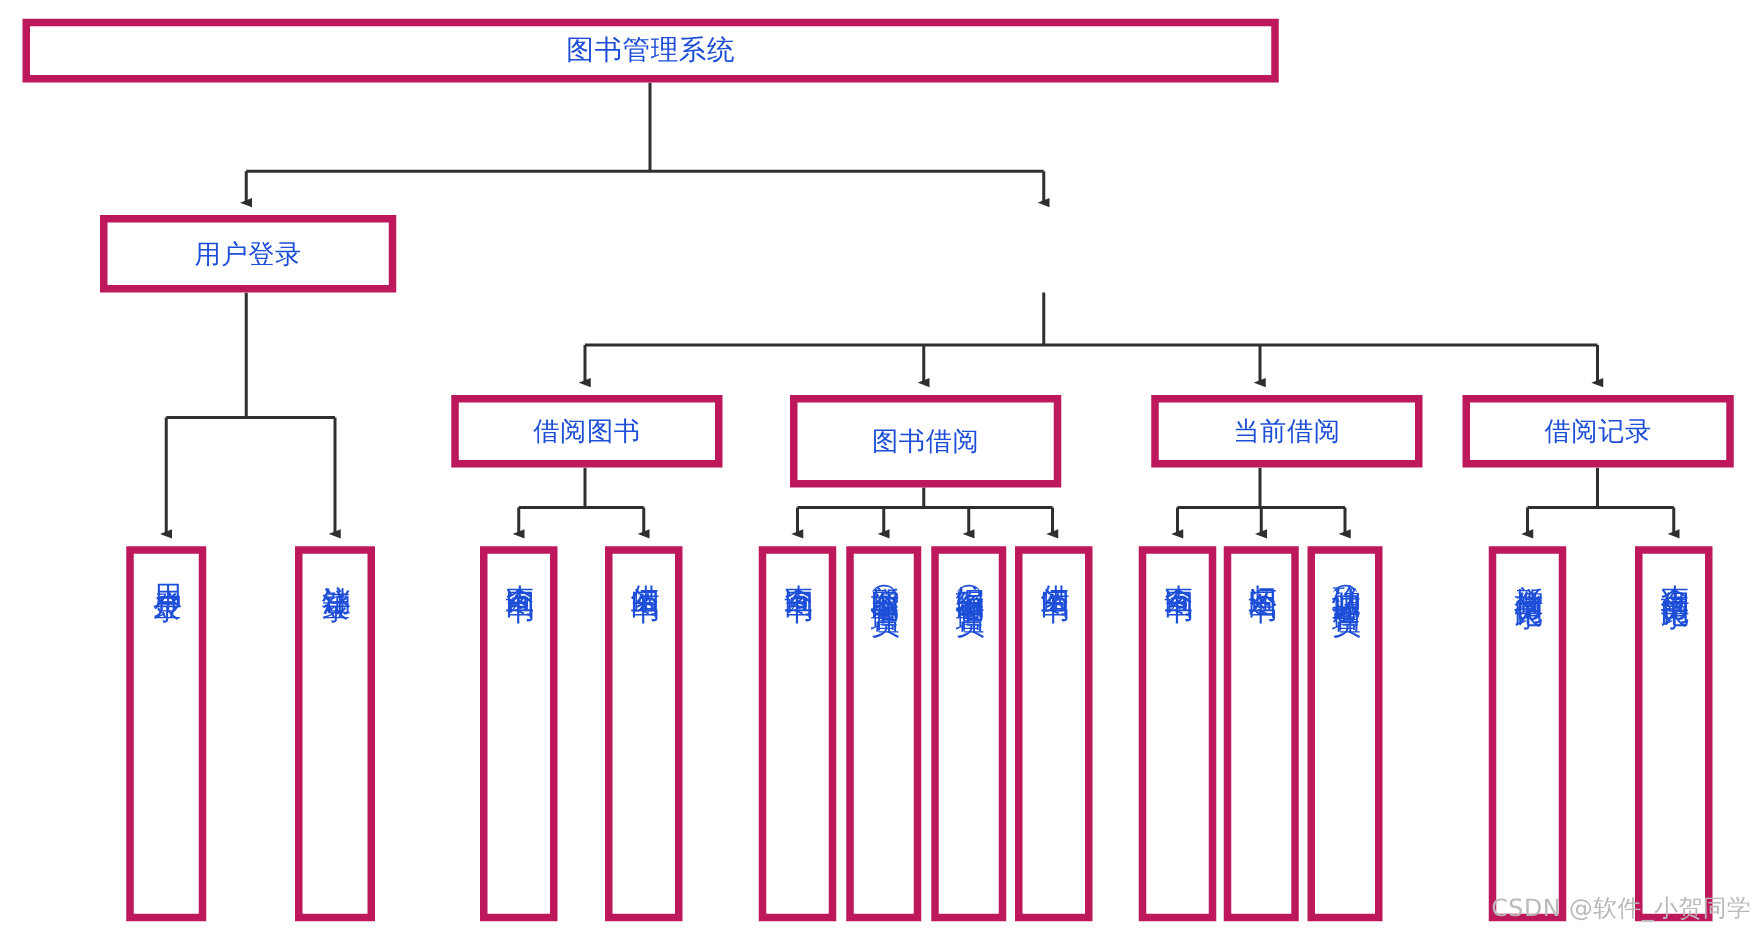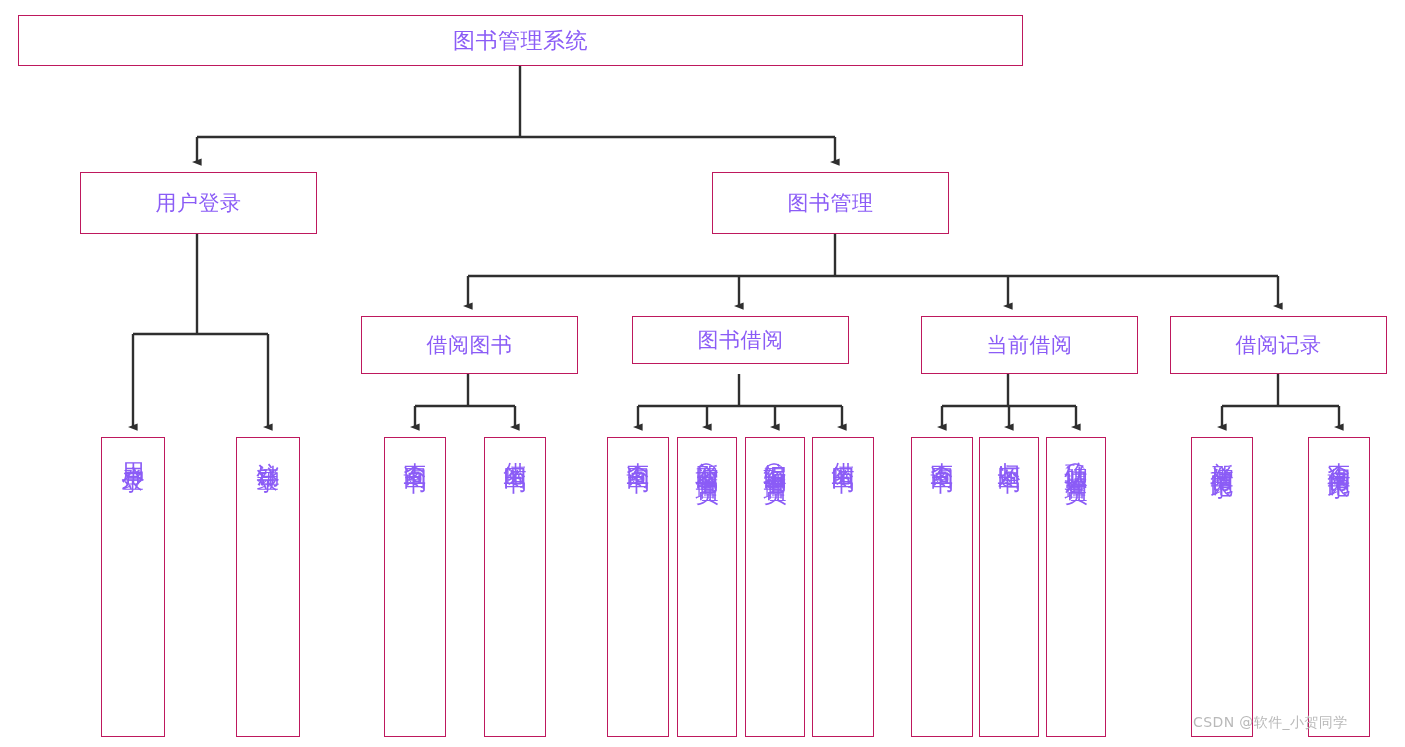--- a/index.html
+++ b/index.html
@@ -23,25 +23,25 @@
     left: 0;
     top: 0;
     width: 1405px;
     height: 747px;
     pointer-events: none;
   }
   .node {
     position: absolute;
     box-sizing: border-box;
     background: #ffffff;
-    border: 1px solid #be185d;
+    border: 6px solid #be185d;
     display: flex;
     align-items: center;
     justify-content: center;
-    color: #8b5cf6;
+    color: #1d4ed8;
   }
   .node .lbl {
     display: block;
     text-align: center;
     line-height: 1.18;
   }
   
   .node.h .lbl {
     font-size: 21px;
     letter-spacing: 0.5px;
@@ -59,21 +59,21 @@
   .node.v .lbl {
     writing-mode: vertical-rl;
     text-orientation: upright;
     font-size: 23px;
     line-height: 1.0;
     letter-spacing: 3px;
     white-space: nowrap;
   }
   .watermark {
     position: absolute;
-    font-size: 14px;
+    font-size: 19px;
     color: #b9b9b9;
     white-space: nowrap;
     letter-spacing: 0.4px;
   }
 </style>
 </head>
 <body>
 
 <div id="canvas">
 
@@ -127,28 +127,25 @@
     </g>
   </svg>
 
   <div class="node h root" style="left:18px; top:15px; width:1005px; height:51px;">
     <span class="lbl">图书管理系统</span>
   </div>
 
   <div class="node h" style="left:80px; top:172px; width:237px; height:62px;">
     <span class="lbl">用户登录</span>
   </div>
-  <div class="node h" style="left:712px; top:172px; width:237px; height:62px;">
-    <span class="lbl">图书管理</span>
-  </div>
 
   <div class="node h" style="left:361px; top:316px; width:217px; height:58px;">
     <span class="lbl">借阅图书</span>
   </div>
-  <div class="node h" style="left:632px; top:316px; width:217px; height:48px;">
+  <div class="node h" style="left:632px; top:316px; width:217px; height:74px;">
     <span class="lbl">图书借阅</span>
   </div>
   <div class="node h" style="left:901px; top:316px; width:217px; height:58px;margin-left:20px;">
     <span class="lbl">当前借阅</span>
   </div>
   <div class="node h" style="left:1170px; top:316px; width:217px; height:58px;">
     <span class="lbl">借阅记录</span>
   </div>
 
   <div class="node v" style="left:101px; top:437px; width:64px; height:300px;">

